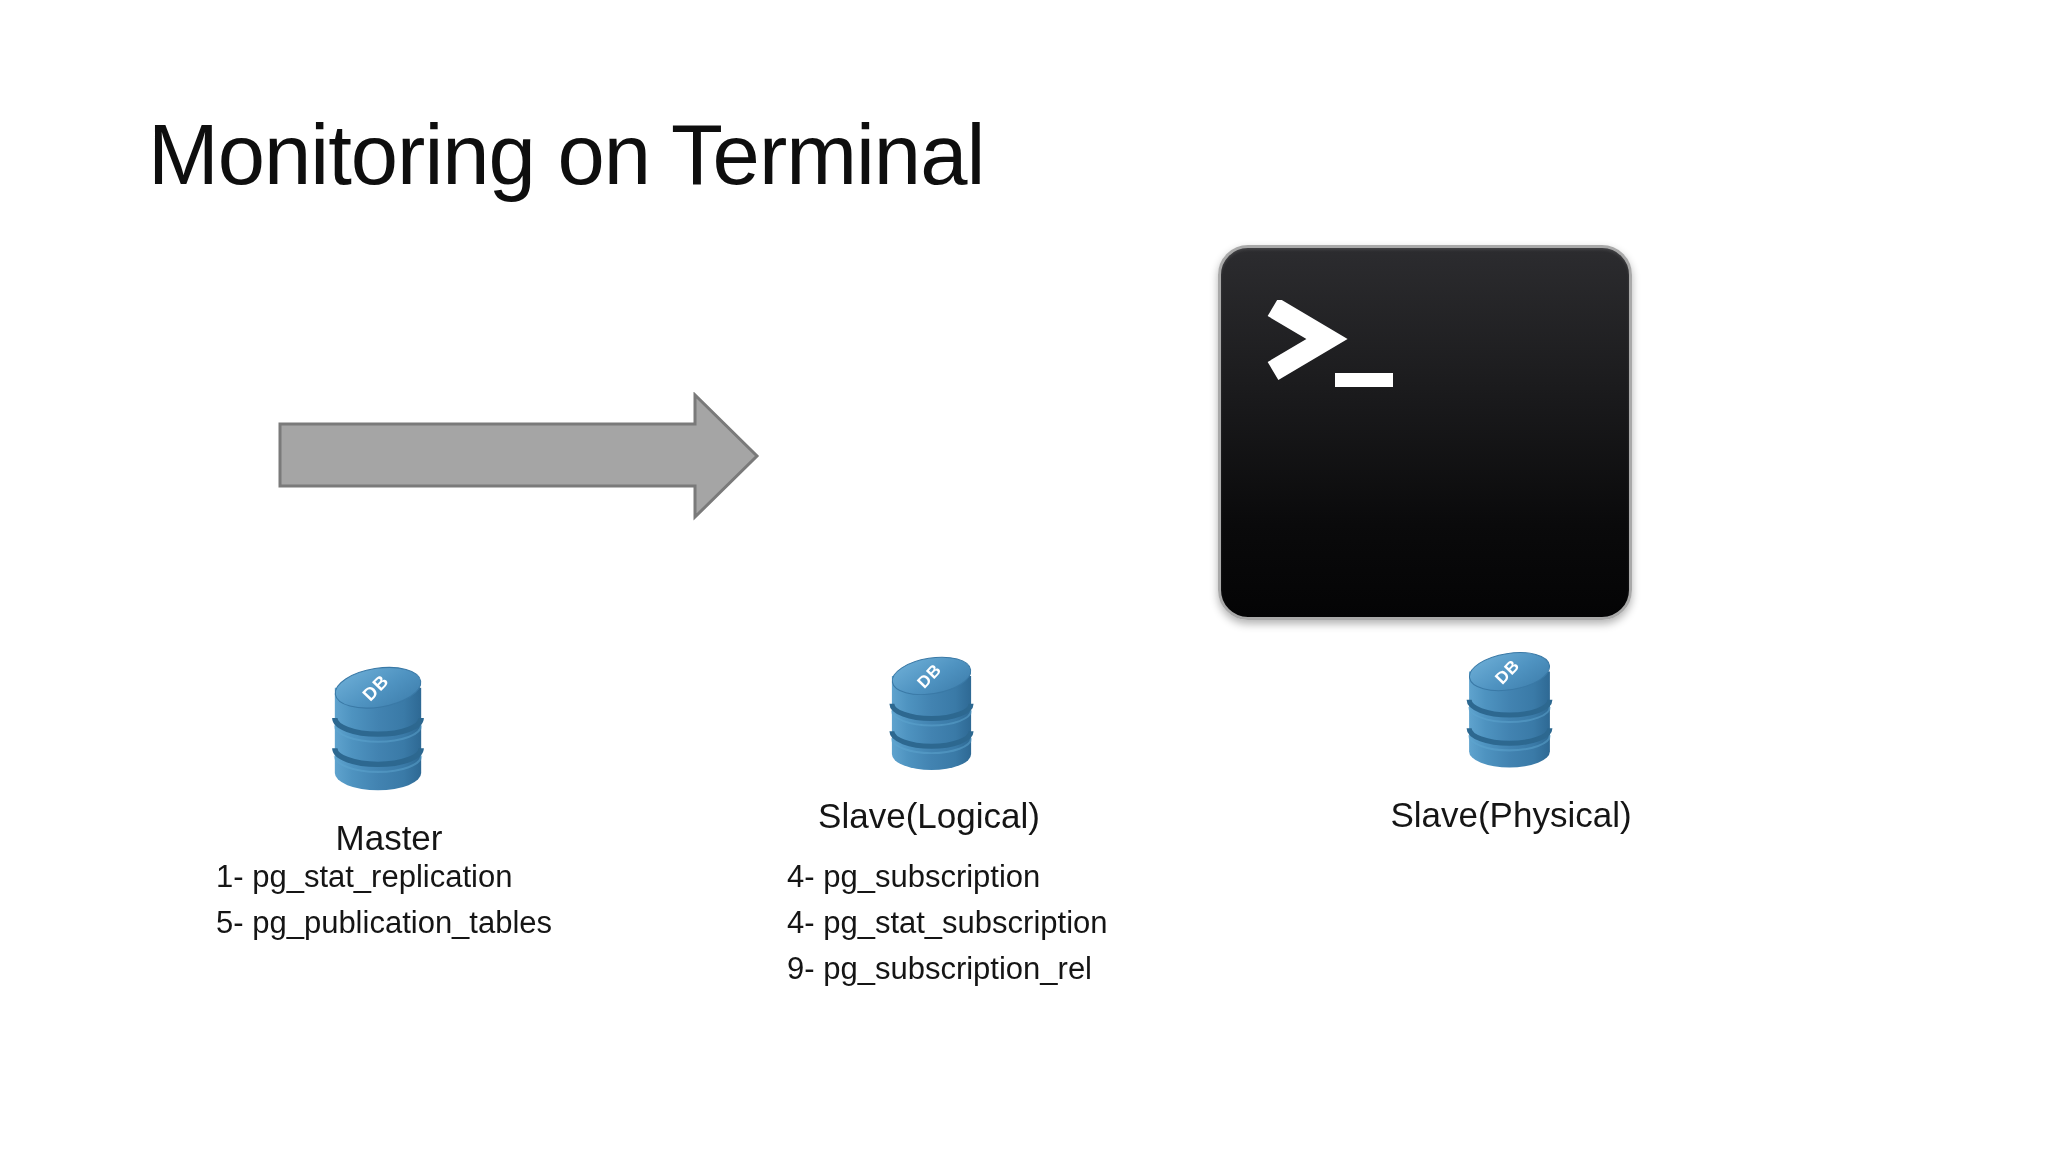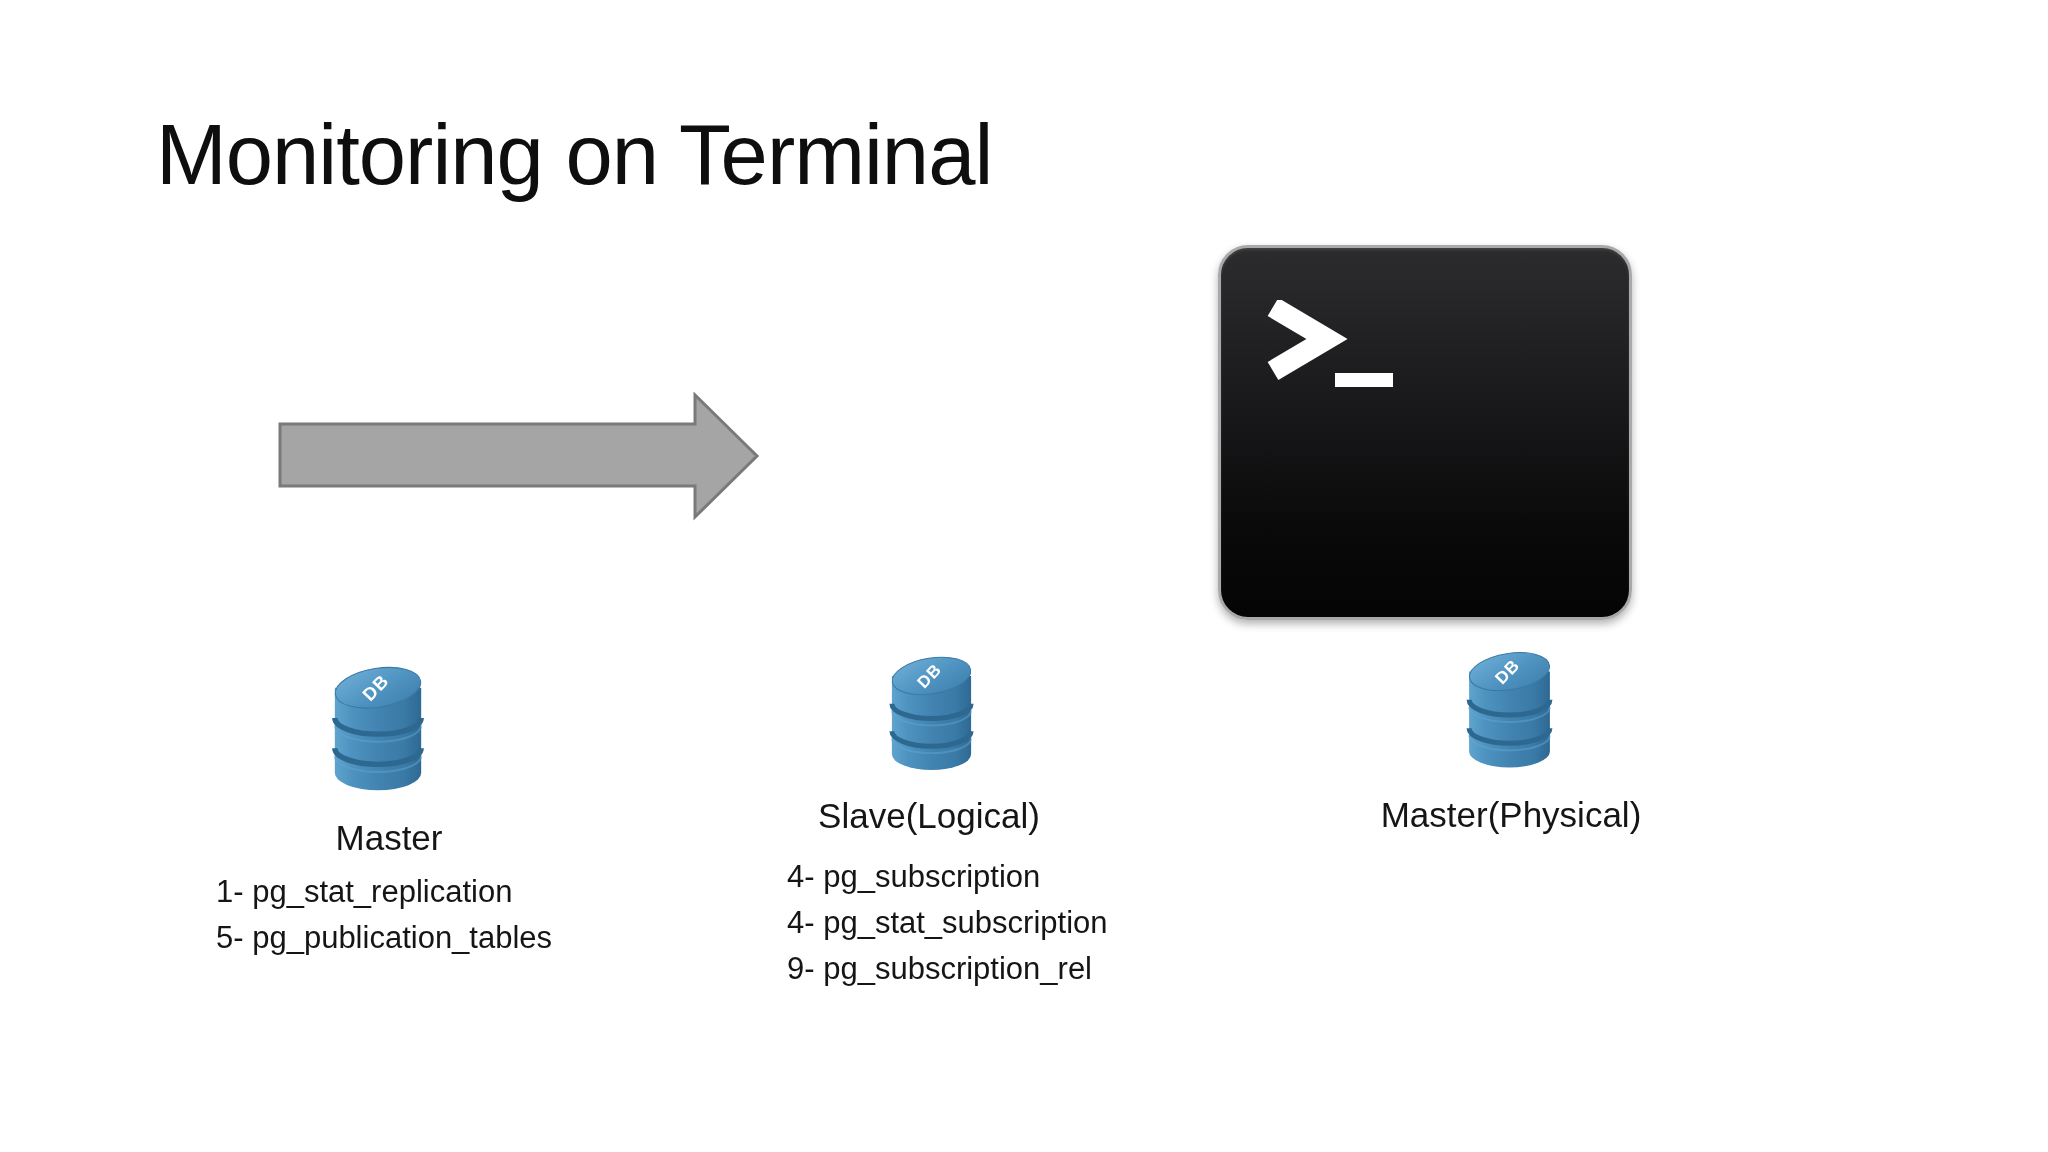--- a/index.html
+++ b/index.html
@@ -5,21 +5,21 @@
   html,body{margin:0;padding:0;background:#ffffff;}
   .stage{
     position:relative;
     width:2048px;height:1152px;
     background:#ffffff;
     overflow:hidden;
     font-family:"Liberation Sans", sans-serif;
   }
   .title{
     position:absolute;
-    left:156px;top:106px;
+    left:148px;top:106px;
     font-size:85px;
     font-weight:300;
     letter-spacing:-1px;
     color:#0e0e0e;
     white-space:nowrap;
   }
   .arrow-wrap{
     position:absolute;
     left:278px;top:392px;
     width:482px;height:130px;
@@ -50,21 +50,21 @@
   .node-list{
     position:absolute;
     font-size:31px;
     line-height:46px;
     color:#151515;
     white-space:nowrap;
   }
   .label-master{left:189px;top:818px;}
   .label-slave-logical{left:729px;top:796px;}
   .label-slave-physical{left:1311px;top:795px;}
-  .list-master{left:216px;top:854px;margin-top:15px;}
+  .list-master{left:216px;top:854px;}
   .list-slave-logical{left:787px;top:854px;}
   .list-slave-physical{left:1324px;top:854px;}
 </style>
 </head>
 <body>
 
 <div class="stage">
 
   <svg width="0" height="0" style="position:absolute" aria-hidden="true">
     <defs>
@@ -129,21 +129,21 @@
     <path d="M10,57 A40,15 0 0 0 90,57" fill="none" stroke="#5ea6d0" stroke-width="2" opacity="0.5"></path>
     <path d="M10,85 A40,15 0 0 0 90,85" fill="none" stroke="#5ea6d0" stroke-width="2" opacity="0.5"></path>
     <g transform="rotate(-9 50 22)">
       <ellipse cx="50" cy="22" rx="40" ry="18" fill="url(#dbTop)" stroke="#3a79a6" stroke-width="1"></ellipse>
     </g>
     <text transform="translate(52,26) rotate(-46)" text-anchor="middle" font-size="17" font-weight="bold" fill="#ffffff" letter-spacing="1" font-family="Liberation Sans, sans-serif">DB</text>
   </svg>
 
   <div class="node-label label-master">Master</div>
   <div class="node-label label-slave-logical">Slave(Logical)</div>
-  <div class="node-label label-slave-physical">Master(Physical)</div>
+  <div class="node-label label-slave-physical">Slave(Physical)</div>
 
   <div class="node-list list-master">
     <div>1- pg_stat_replication</div>
     <div>5- pg_publication_tables</div>
   </div>
   <div class="node-list list-slave-logical">
     <div>4- pg_subscription</div>
     <div>4- pg_stat_subscription</div>
     <div>9- pg_subscription_rel</div>
   </div>

